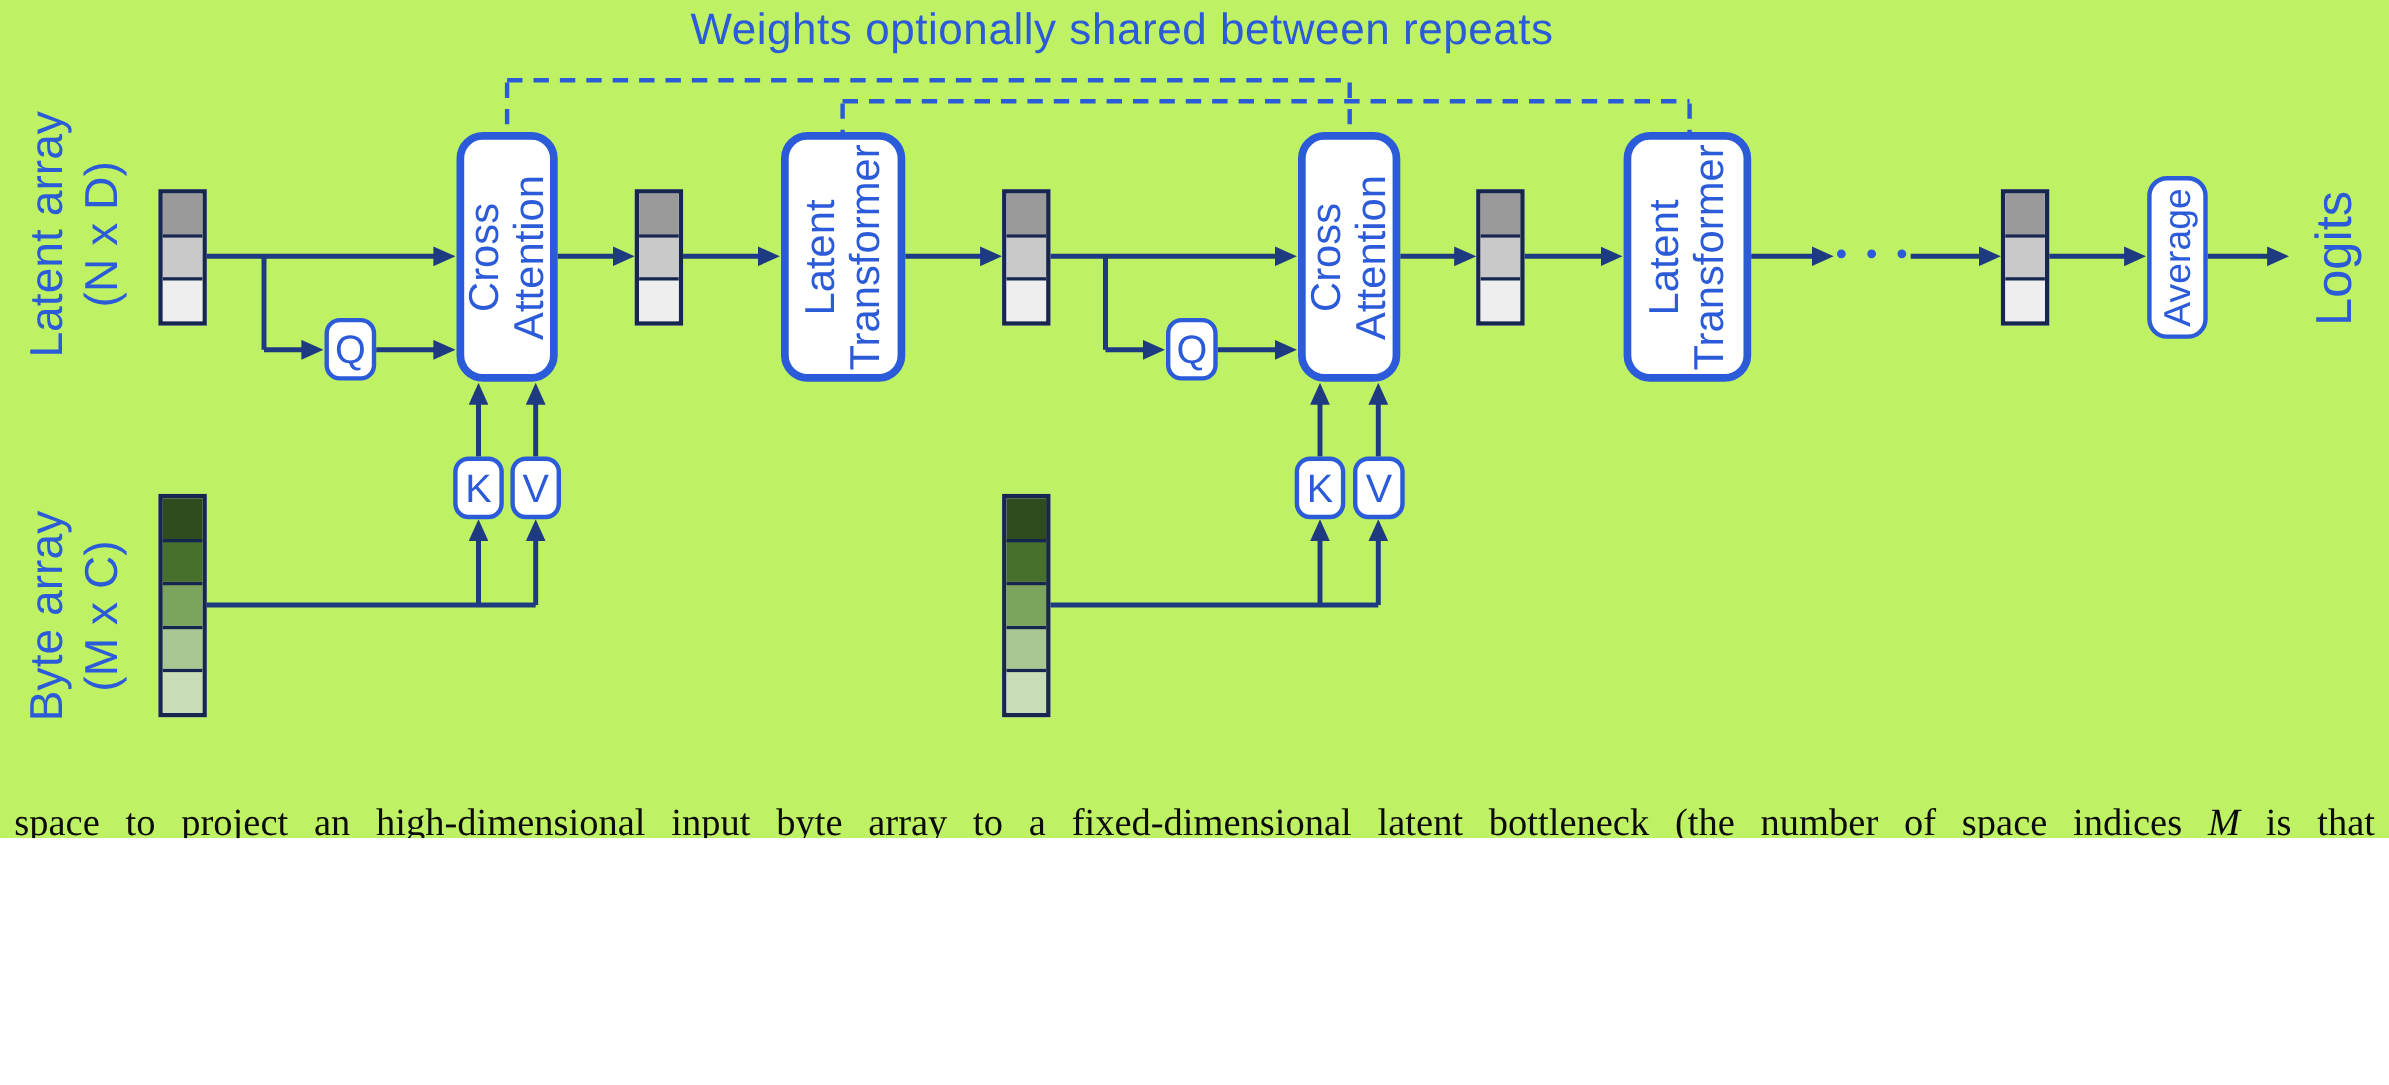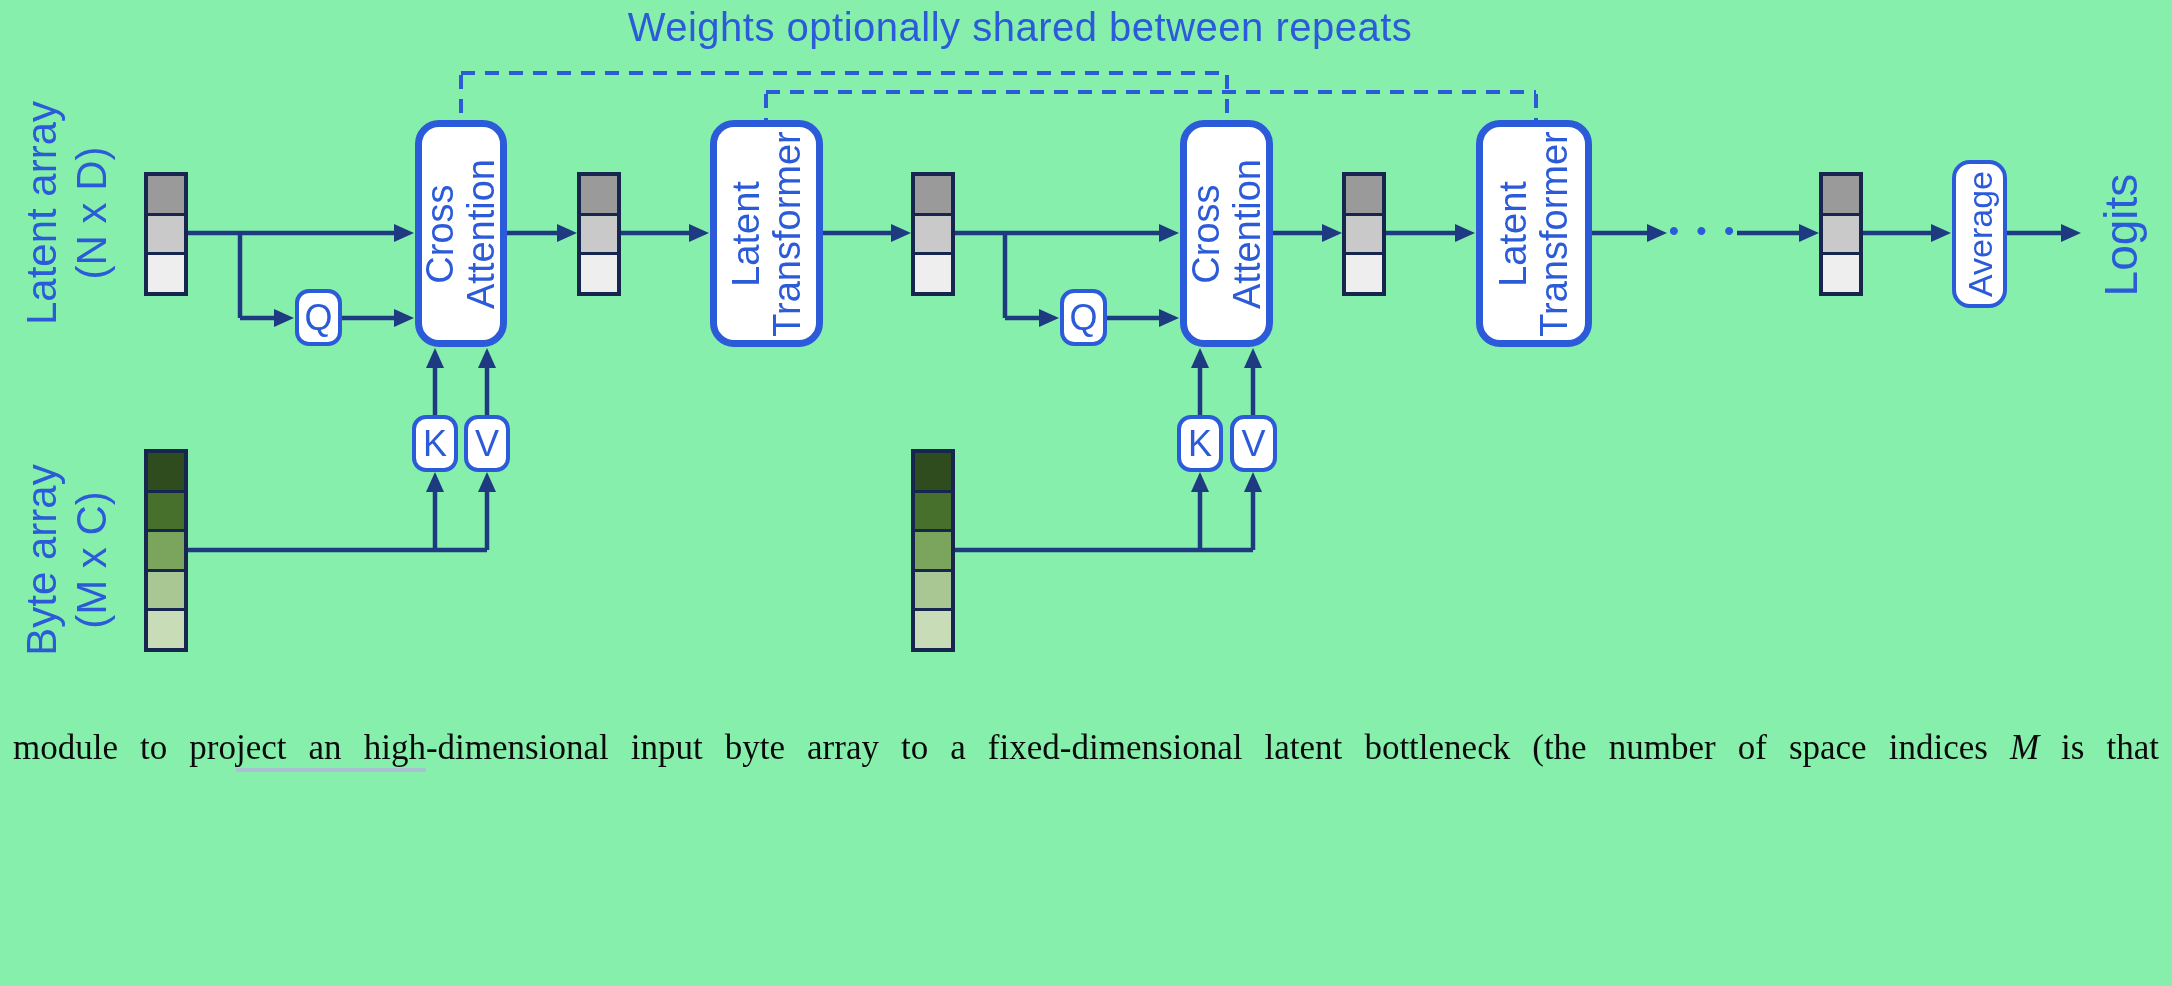--- a/index.html
+++ b/index.html
@@ -1,17 +1,17 @@
 <!DOCTYPE html>
 <html style="--accent: #2b5bd8; --wire: #1e3a80; --stackb: #16264f; --capline: #a8c2d4;"><head>
 <meta charset="utf-8">
 <style>
   html,body{margin:0;padding:0;background:#ffffff;}
   .canvas{
-    position:relative; width:2172px; height:986px; background:#86efac;
+    position:relative; width:2172px; height:762px; background:#bef264;
     font-family:"Liberation Sans", sans-serif; overflow:hidden;
   }
   
   .title{
     position:absolute; left:520px; top:5px; width:1000px;
     text-align:center; font-size:40px; font-weight:500; color:var(--accent);
     letter-spacing:0.5px;
   }
   .side-label{
     position:absolute; width:250px; height:96px;
@@ -210,16 +210,16 @@
   </div>
 
   <div class="dots">• • •</div>
 
   <div class="avgbox" style="left:1952px; top:160px; width:55px; height:148px;">
     <div class="rot">Average</div>
   </div>
   <div class="logits">Logits</div>
 
   <div class="caption">
-      <div class="cap-line just"><span>module to pro</span><span class="u">ject an high</span><span>-dimensional input byte array to a fixed-dimensional latent bottleneck (the number of space indices </span><span class="i">M</span><span> is that</span></div>
+      <div class="cap-line just"><span>space to pro</span><span class="u">ject an high</span><span>-dimensional input byte array to a fixed-dimensional latent bottleneck (the number of space indices </span><span class="i">M</span><span> is that</span></div>
     </div>
 
 </div>
 
 </body></html>

